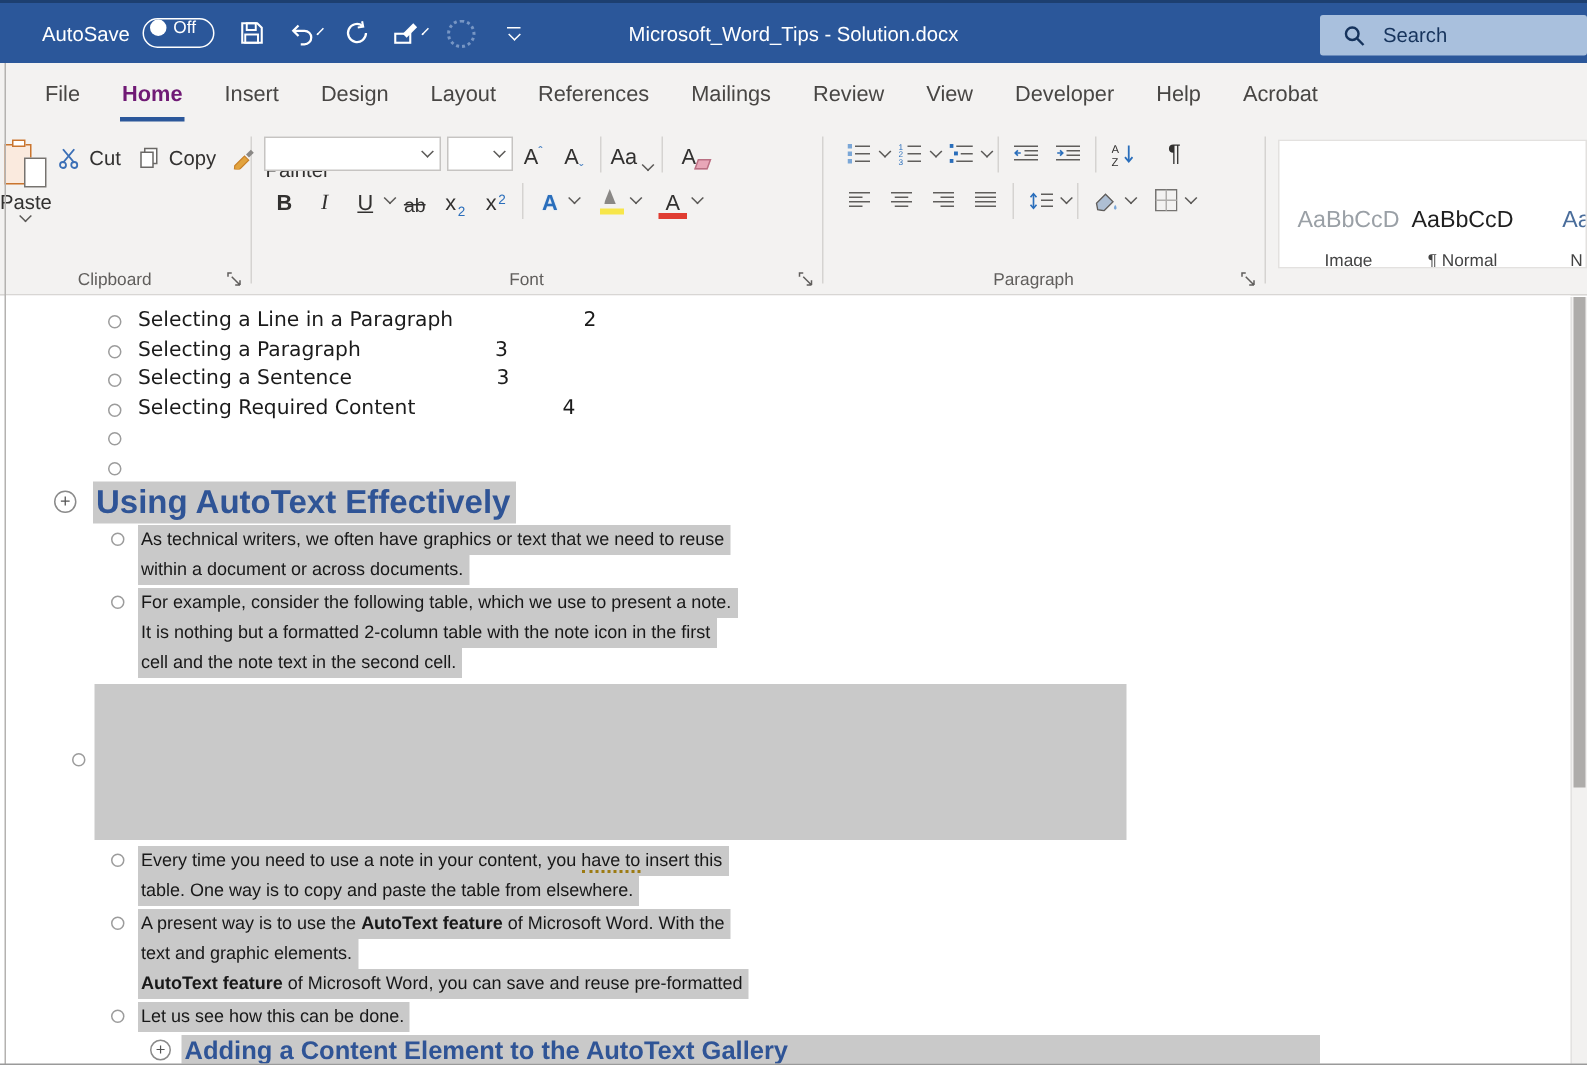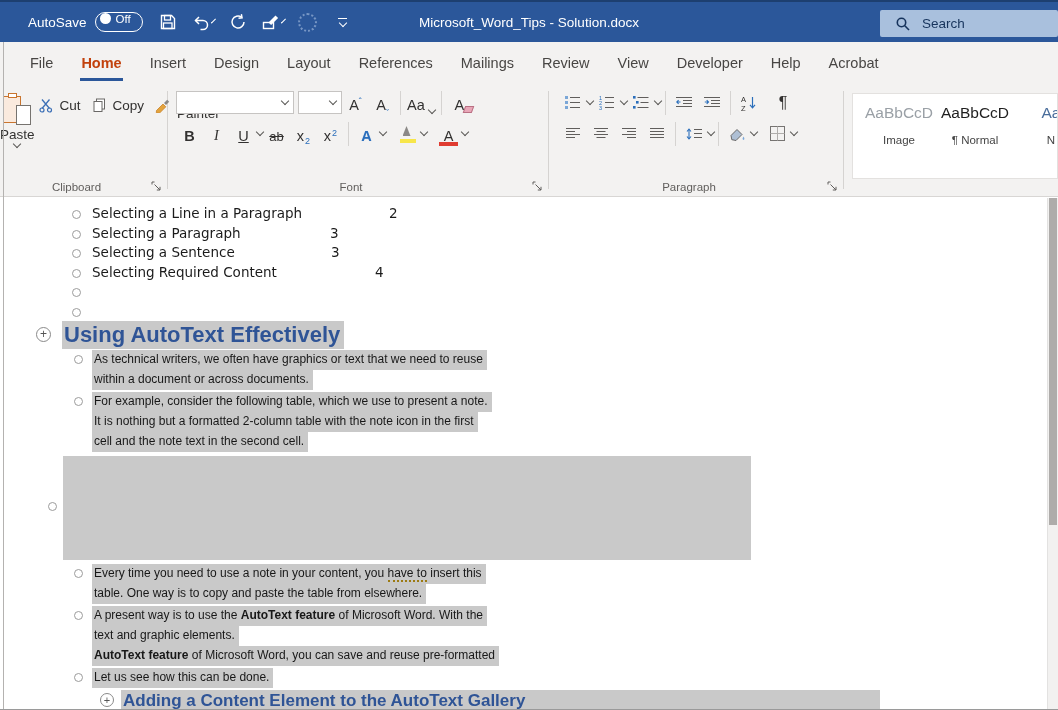--- a/index.html
+++ b/index.html
@@ -21,21 +21,21 @@
   .chevline{display:flex;flex-direction:column;align-items:center;gap:1px;}
   .chevline .bar{width:9px;height:1.5px;background:#fff;}
   .doc-title{position:absolute;left:50%;transform:translateX(-50%);font-size:13.5px;color:#fff;white-space:nowrap;}
   .searchbox{position:absolute;left:880px;top:8px;width:178px;height:27px;background:#a9c0dd;
     display:flex;align-items:center;gap:11px;padding-left:15px;box-sizing:border-box;
     color:#16335c;font-size:13.5px;border-radius:2px;}
   
   .tabs{position:absolute;top:42px;left:0;right:0;height:42px;background:#f3f2f1;display:flex;
     align-items:stretch;padding-left:16px;}
   .tab{padding:0 14px;font-size:14.5px;color:#484644;display:flex;align-items:center;position:relative;cursor:default;}
-  .tab.active{font-weight:700;color:#c2410c;}
+  .tab.active{font-weight:700;color:#701a75;}
   .tab.active::after{content:"";position:absolute;left:13px;right:13px;bottom:3px;height:3px;background:#2b579a;}
   
   .ribbon{position:absolute;top:84px;left:0;right:0;height:113px;background:#f3f2f1;
     border-bottom:1px solid #d8d6d4;box-sizing:border-box;display:flex;}
   .group{position:relative;height:100%;box-sizing:border-box;padding-top:5px;}
   .gsep{width:1px;background:#d5d3d1;margin:7px 0;}
   .glabel{position:absolute;bottom:3px;left:0;right:14px;text-align:center;font-size:11.5px;color:#605e5c;}
   .launcher{position:absolute;bottom:4px;right:5px;width:12px;height:12px;display:flex;align-items:center;justify-content:center;}
   .gchev{width:5px;height:5px;border-right:1.3px solid #5a5856;border-bottom:1.3px solid #5a5856;
     transform:rotate(45deg);display:inline-block;margin-top:-3px;}
@@ -74,21 +74,21 @@
   .highpen .nib{position:absolute;left:3px;top:0;width:8px;height:10px;background:#8a8886;clip-path:polygon(50% 0,100% 100%,0 100%);}
   
   .g-para{width:294px;}
   .prow{display:flex;align-items:center;height:27px;padding-left:10px;}
   .pbtn{min-width:24px;height:24px;display:flex;align-items:center;justify-content:center;padding:0 2px;}
   .pilcrow{font-size:16px;color:#323130;}
   
   .g-styles{flex:1;min-width:0;}
   .stylepanel{margin:4px 0 0 8px;height:86px;background:#fff;border:1px solid #e3e1df;display:flex;
     padding:10px 0 0 8px;box-sizing:border-box;overflow:hidden;}
-  .stylecard{width:76px;display:flex;flex-direction:column;align-items:center;gap:12px;flex:none;}
+  .stylecard{width:76px;display:flex;flex-direction:column;align-items:center;gap:12px;flex:none;margin-top:34px;}
   .sprev{font-size:15.5px;white-space:nowrap;}
   .slabel{font-size:11.5px;color:#444;white-space:nowrap;}
   .stylecard.c0 .sprev{color:#9aa0a6;}
   .stylecard.c1 .sprev{color:#1f1f1f;}
   .stylecard.c2 .sprev{color:#4a6d9b;}
   
   .doc{position:absolute;top:197px;left:4px;right:11px;bottom:1px;background:#fff;overflow:hidden;color:#181818;}
   .toc{position:absolute;top:8px;left:0;right:0;text-decoration:underline;}
   .toc-row{position:relative;height:19.6px;font-family:"DejaVu Sans",sans-serif;font-size:13.5px;color:#1b1b1b;}
   .ob{width:9px;height:9px;border:1.5px solid #9c9c9c;border-radius:50%;box-sizing:border-box;background:#fff;display:inline-block;}

